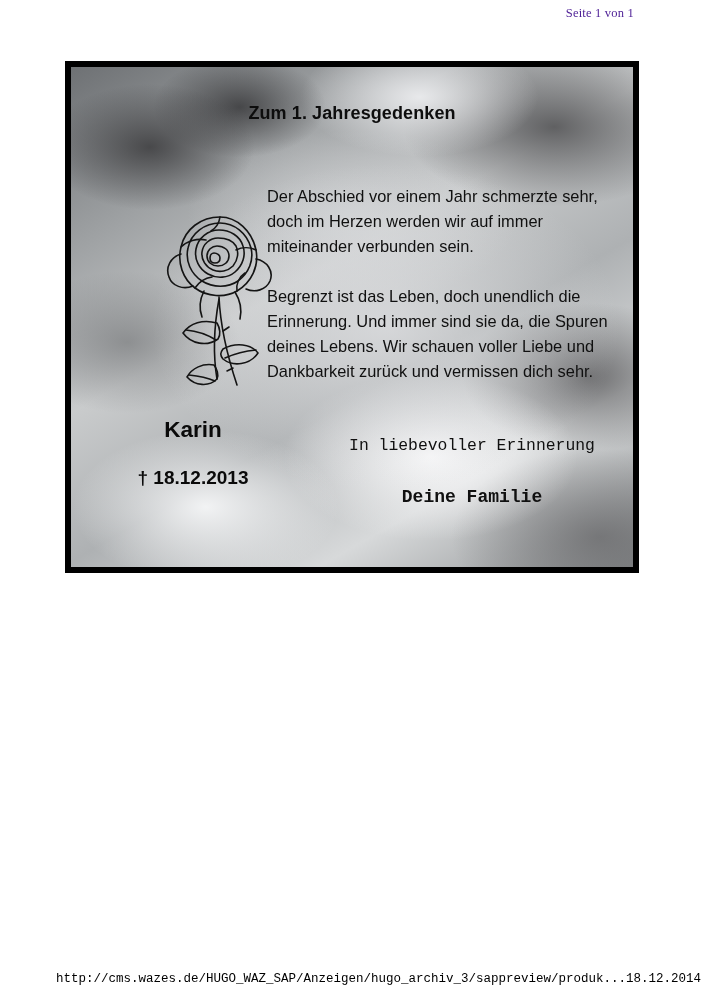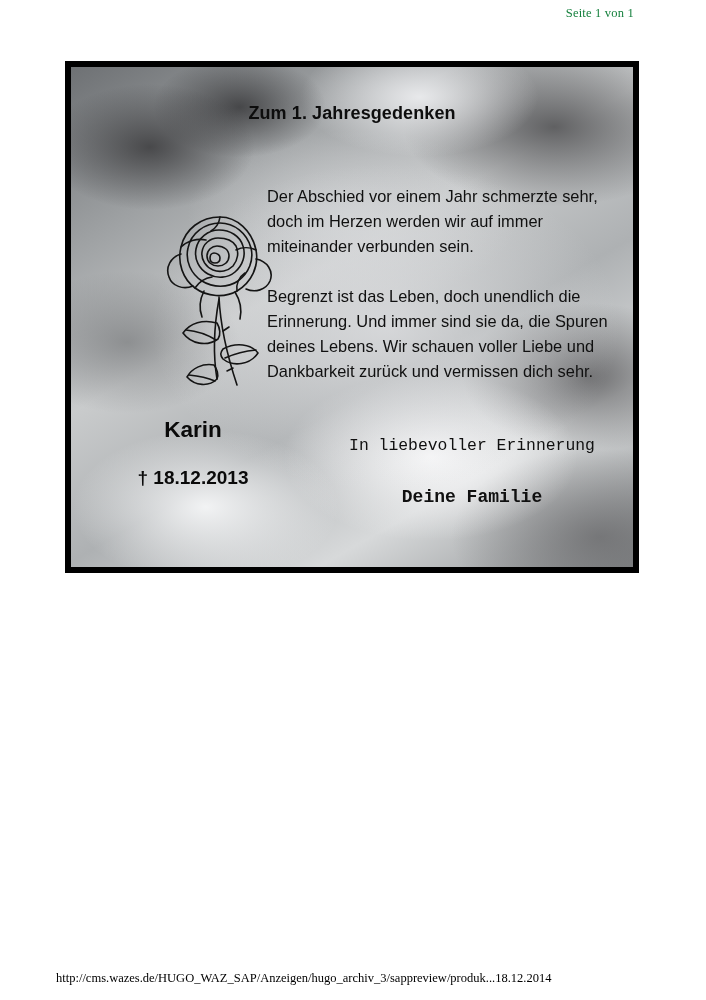--- a/index.html
+++ b/index.html
@@ -20,34 +20,34 @@
   .page-header {
     position: absolute;
     top: 6px;
     left: 0;
     width: 678px;
     text-align: right;
     padding-right: 44px;
     box-sizing: border-box;
     font-family: "Liberation Serif", serif;
     font-size: 12.5px;
-    color: #15803d;
+    color: #4c1d95;
     letter-spacing: 0.2px;
   }
   .page-footer {
     position: absolute;
     bottom: 14px;
     left: 0;
     width: 570px;
     box-sizing: border-box;
     padding: 0 56px;
     display: flex;
     justify-content: space-between;
     align-items: baseline;
-    font-family: Liberation Serif, serif;
+    font-family: Liberation Mono, monospace;
     font-size: 12.5px;
     color: #000;
   }
   .footer-url { white-space: nowrap; }
   .footer-date { white-space: nowrap; }
 
   
   .notice-card {
     position: absolute;
     left: 65px;

